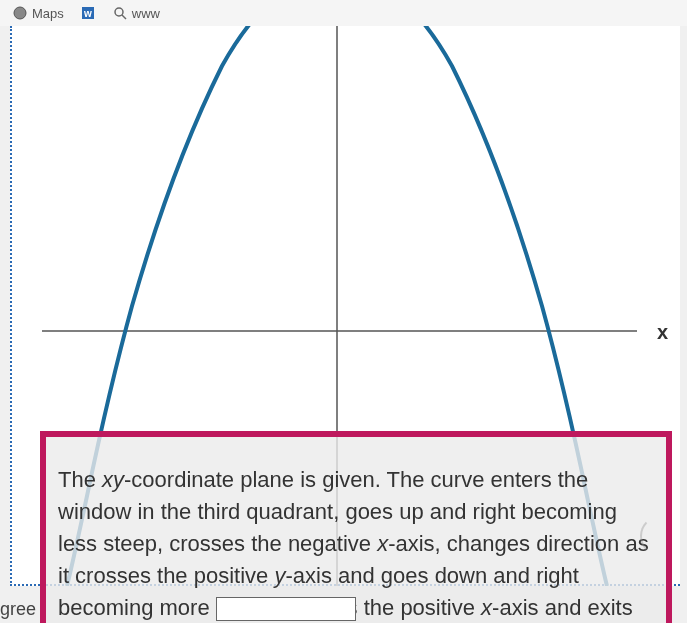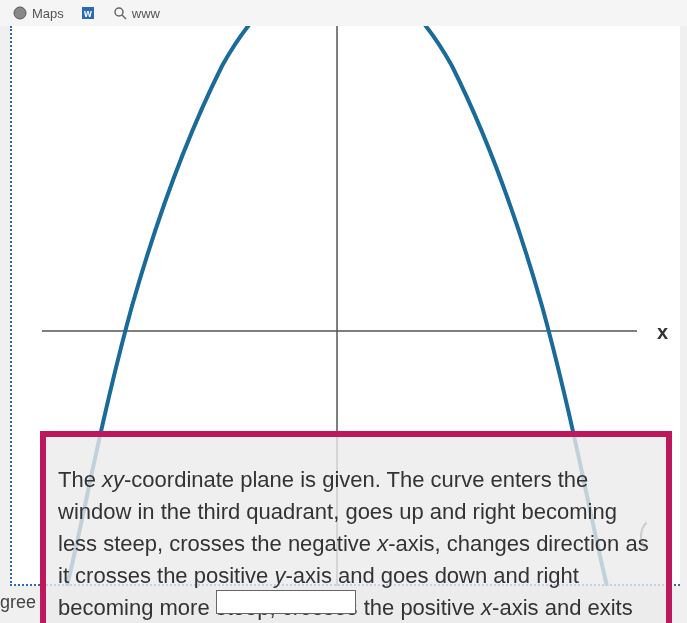--- a/index.html
+++ b/index.html
@@ -60,21 +60,21 @@
       background: rgba(235, 235, 235, 0.8);
       border: 6px solid #be185d;
       padding: 27px 12px;
       font-size: 22px;
       line-height: 1.45;
       color: #333;
     }
     .desc-var { font-style: italic; }
     .bottom-row {
       position: absolute;
-      bottom: 9px;
+      bottom: 2px;
       left: 0;
       display: flex;
       align-items: center;
       gap: 180px;
       font-size: 18px;
       color: #444;
     }
     .input-box {
       width: 140px;
       height: 24px;

